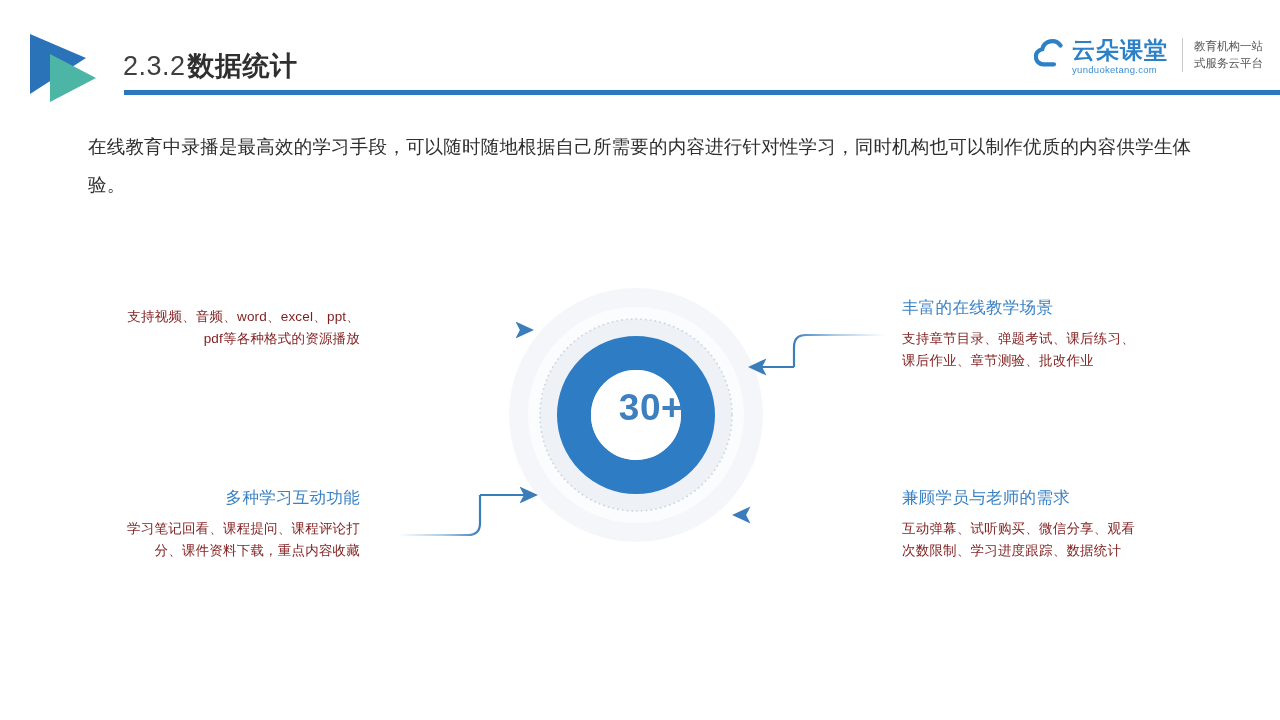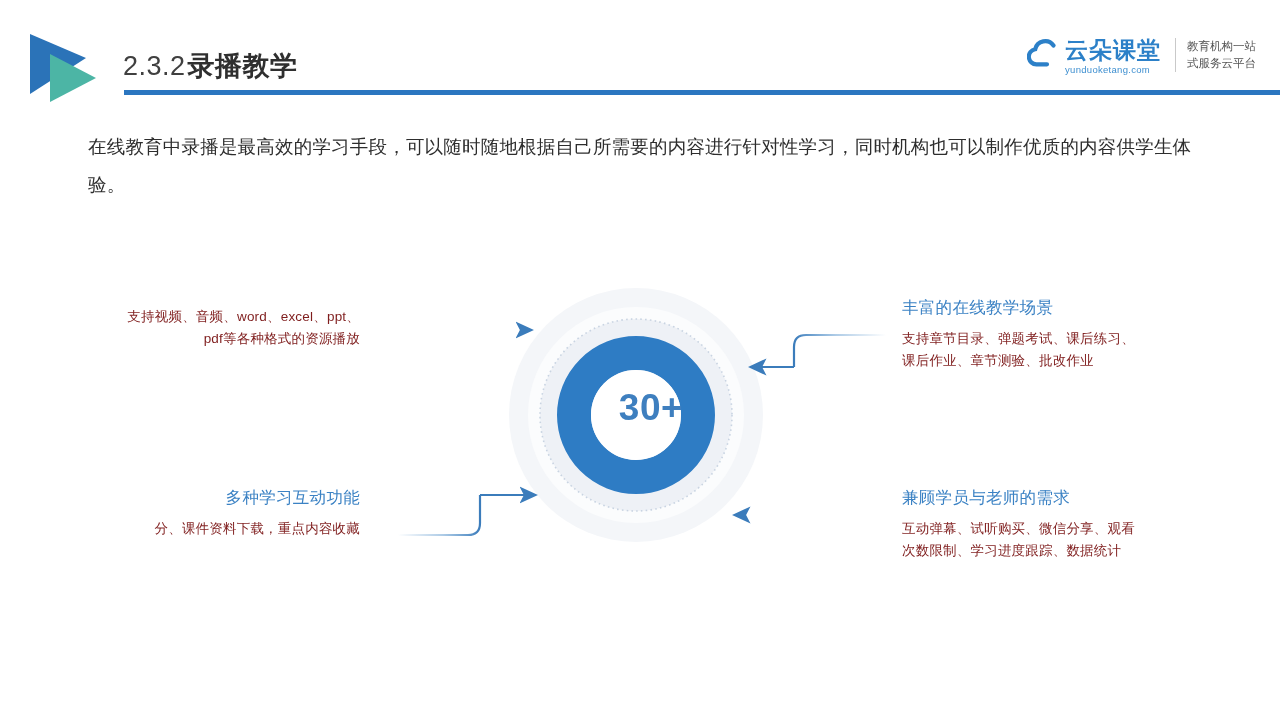--- a/index.html
+++ b/index.html
@@ -98,21 +98,21 @@
     width: 1px;
     height: 34px;
     background: #c9c9c9;
     margin: 0 11px 0 2px;
   }
   .brand-tagline {
     font-size: 11.5px;
     color: #555555;
     line-height: 1.45;
     white-space: nowrap;
-    padding-right: 24px;
+    padding-right: 17px;
   }
 
   
   .intro {
     position: absolute;
     left: 88px;
     top: 128px;
     width: 1130px;
     font-size: 18.5px;
     line-height: 38px;
@@ -182,21 +182,21 @@
 <div class="header">
 
   <div class="logo-mark">
     <svg width="86" height="72" viewBox="0 0 86 72" xmlns="http://www.w3.org/2000/svg">
       <polygon points="6,2 6,62 62,26" fill="#2b73b8"></polygon>
       <polygon points="26,22 26,70 72,46" fill="#4cb5a5"></polygon>
     </svg>
   </div>
 
   <div class="page-title">
-    <span class="num">2.3.2</span><span class="name">录播教学</span>
+    <span class="num">2.3.2</span><span class="name">数据统计</span>
   </div>
 
   <div class="title-rule"></div>
 
   <div class="brand">
     <div class="brand-logo">
       <div class="brand-cloud">
         <svg width="36" height="36" viewBox="0 0 36 36" xmlns="http://www.w3.org/2000/svg">
           <path d="M26.5 9.5 A10.2 10.2 0 0 0 8.2 13.2 A7.6 7.6 0 0 0 9.5 28.3 L20 28.3" fill="none" stroke="#2c80c8" stroke-width="4.2" stroke-linecap="round"></path>
         </svg>
@@ -264,20 +264,21 @@
   <div class="feature left f-tl">
     <div class="f-desc">
       <div>支持视频、音频、word、excel、ppt、</div>
       <div>pdf等各种格式的资源播放</div>
     </div>
   </div>
 
   <div class="feature left f-bl">
     <div class="f-title">多种学习互动功能</div>
     <div class="f-desc">
+      <div>学习笔记回看、课程提问、课程评论打</div>
       <div>分、课件资料下载，重点内容收藏</div>
     </div>
   </div>
 
   <div class="feature right f-tr">
     <div class="f-title">丰富的在线教学场景</div>
     <div class="f-desc">
       <div>支持章节目录、弹题考试、课后练习、</div>
       <div>课后作业、章节测验、批改作业</div>
     </div>

